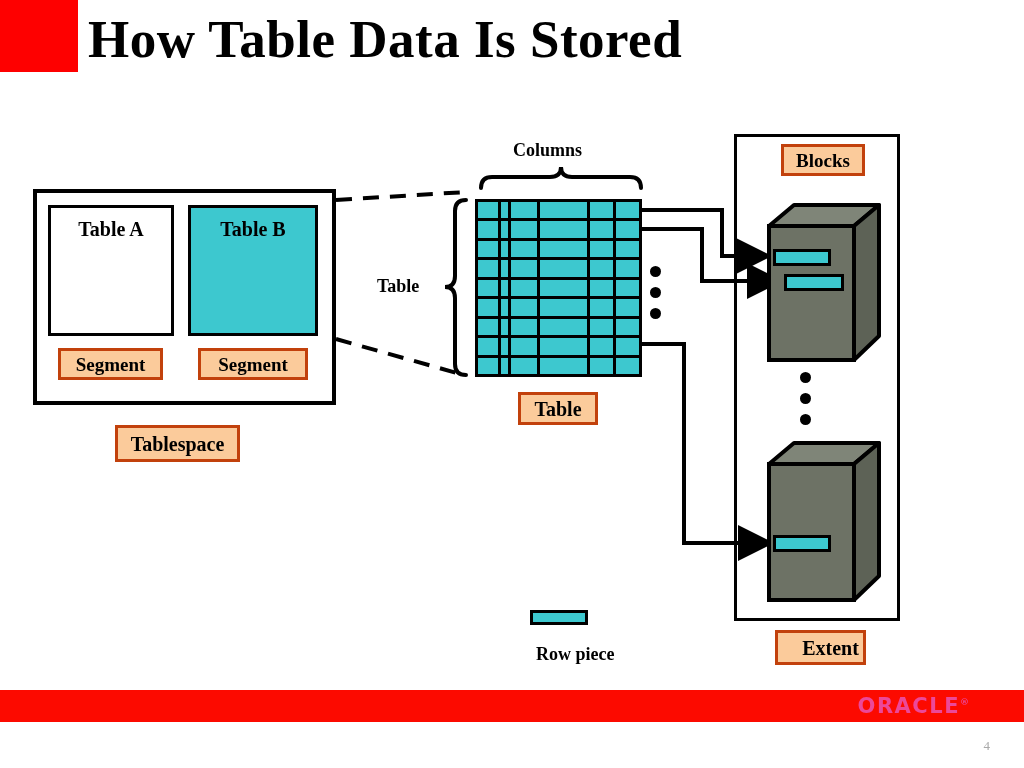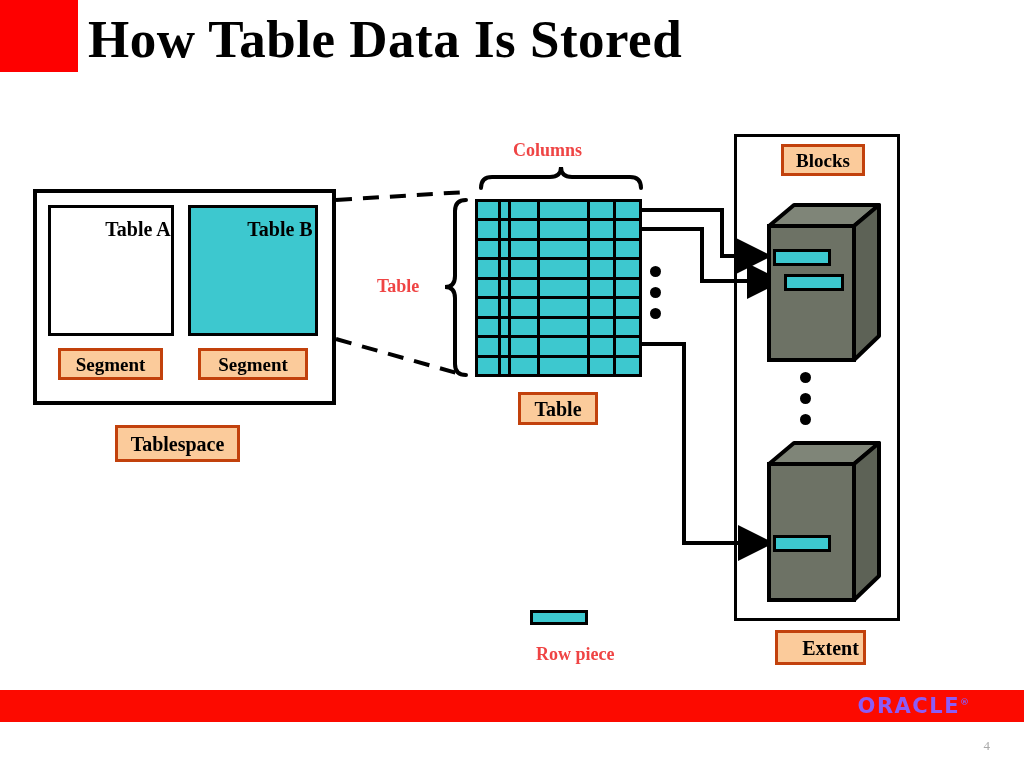--- a/index.html
+++ b/index.html
@@ -41,21 +41,21 @@
     width: 1024px; height: 32px;
     background: #fc0a00;
   }
   #oracle-logo {
     position: absolute;
     right: 55px; top: 694px;
     font-family: "DejaVu Sans", sans-serif;
     font-size: 21px;
     font-weight: bold;
     letter-spacing: 1.5px;
-    color: #8b5cf6;
+    color: #ec4899;
   }
   #oracle-logo .reg {
     font-size: 9px;
     vertical-align: super;
     letter-spacing: 0;
   }
   #slide-number {
     position: absolute;
     right: 34px; top: 738px;
     font-size: 13px;
@@ -77,21 +77,21 @@
     justify-content: center;
     box-sizing: border-box;
     line-height: 1;
   }
 
   
   .caption {
     position: absolute;
     font-size: 18px;
     font-weight: bold;
-    color: #ef4444;
+    color: #000000;
     white-space: nowrap;
   }
 
   
   #tablespace-box {
     position: absolute;
     left: 33px; top: 189px;
     width: 303px; height: 216px;
     border: 4px solid #000000;
     box-sizing: border-box;
@@ -114,21 +114,20 @@
     background: #3dc8cf;
   }
   .table-label {
     position: absolute;
     top: 10px;
     width: 100%;
     text-align: center;
     font-size: 20px;
     font-weight: bold;
     color: #000000;
-    padding-left: 27px;
   }
 
   
   #grid-wrap {
     position: absolute;
     left: 475px; top: 199px;
     width: 167px; height: 178px;
     background: #000000;
     border: 3px solid #000000;
     box-sizing: border-box;

